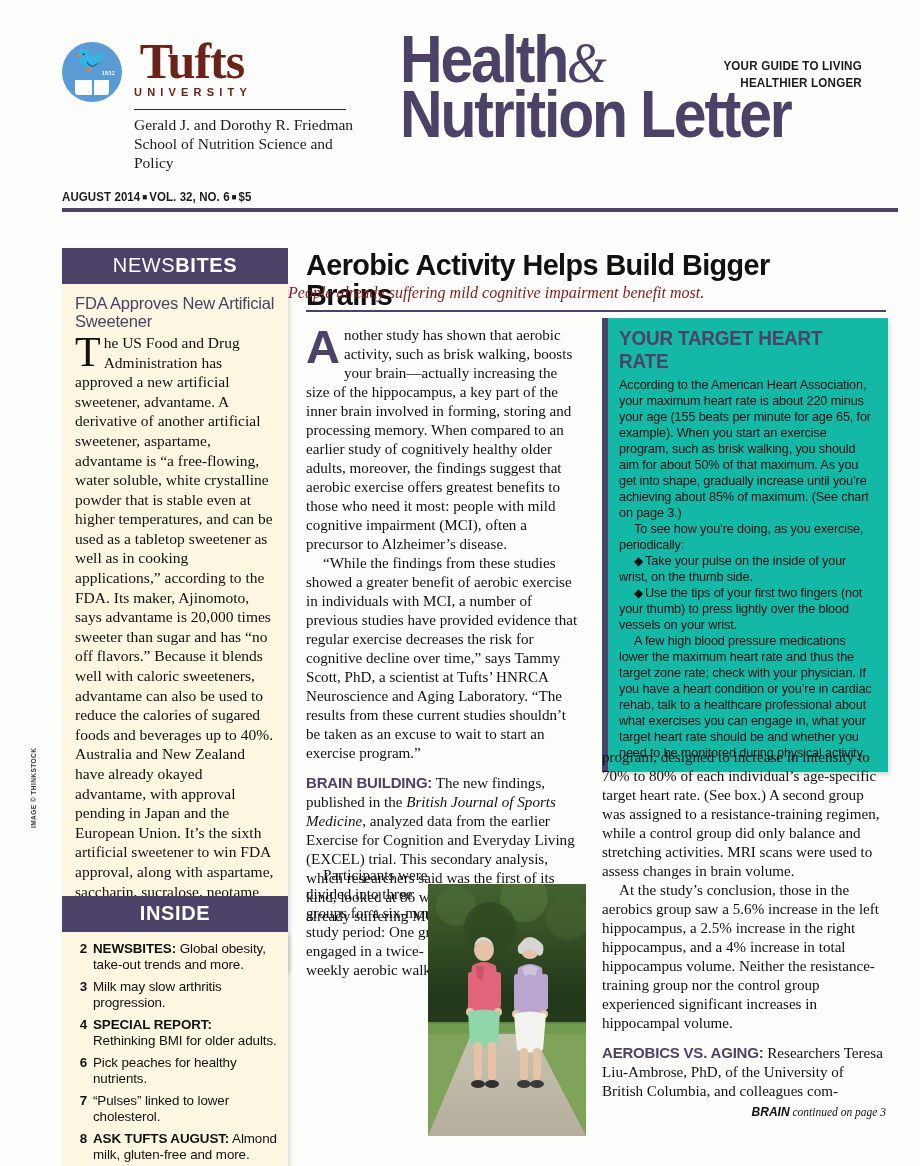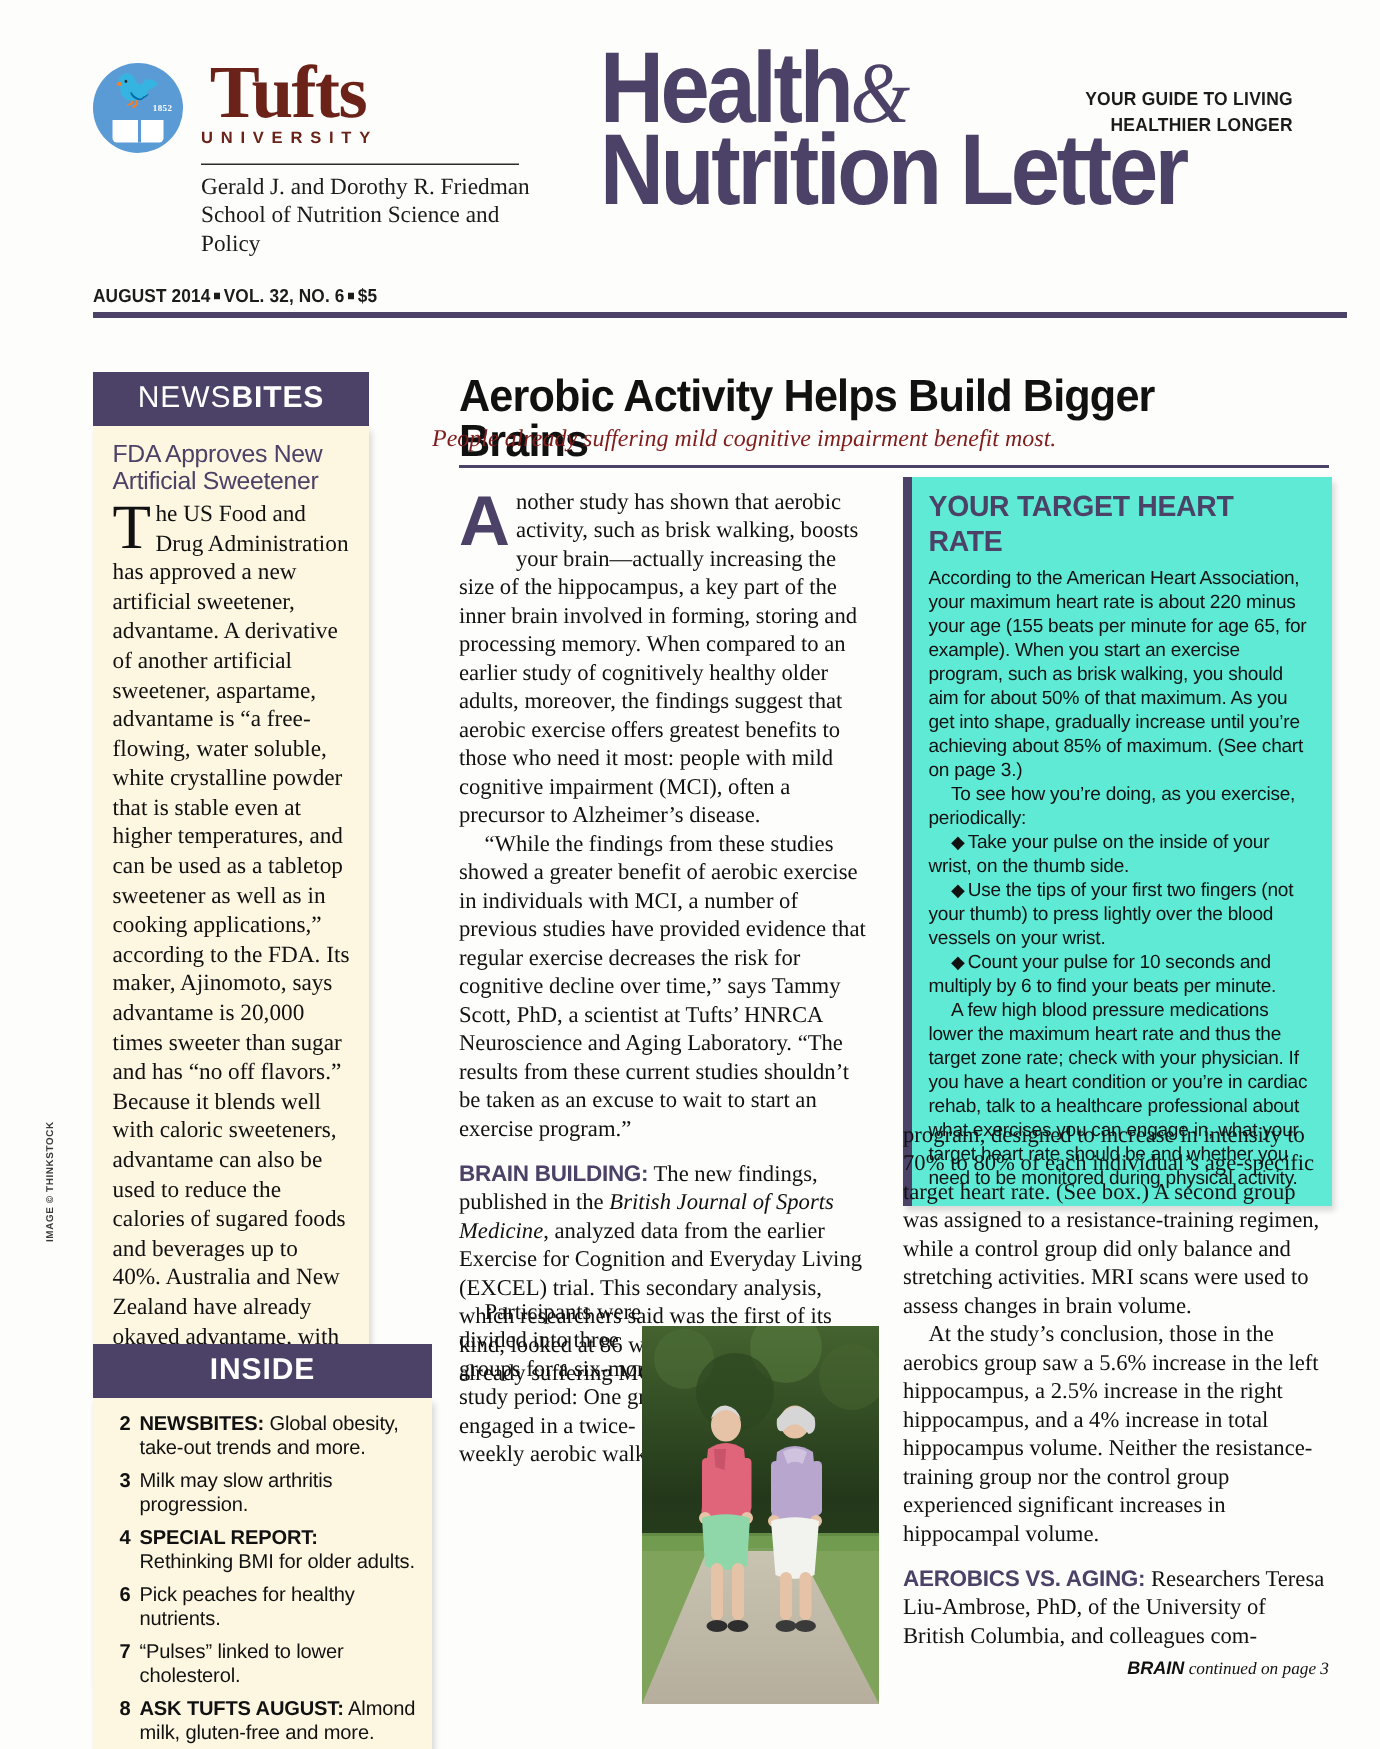--- a/index.html
+++ b/index.html
@@ -166,21 +166,21 @@
     position: absolute;
     left: 62px; top: 208px;
     width: 836px; height: 4px;
     background: #4c4166;
   }
 
   
   .sidebar {
     position: absolute;
     left: 62px; top: 248px;
-    width: 184px;
+    width: 226px;
   }
 
   .panel-header {
     background: #4c4166;
     color: #ffffff;
     text-align: center;
     font-family: "Liberation Sans", sans-serif;
     font-size: 20px;
     padding: 6px 0 7px;
     letter-spacing: 0.6px;
@@ -361,21 +361,21 @@
     position: absolute;
     left: 602px; top: 748px;
     width: 284px;
   }
 
   
   .hr-box {
     position: absolute;
     left: 602px; top: 318px;
     width: 286px;
-    background: #5eead4;
+    background: #14b8a6;
     border-left: 6px solid #4c4166;
     padding: 9px 16px 11px 11px;
     box-shadow: 2px 3px 4px rgba(0,0,0,0.14);
   }
   .hr-title {
     font-family: "Liberation Sans", sans-serif;
     font-weight: bold;
     font-size: 19.5px;
     color: #4c4166;
     letter-spacing: -0.2px;
@@ -565,21 +565,20 @@
     </svg>
   </div>
 
   <div class="hr-box">
     <div class="hr-title">YOUR TARGET HEART RATE</div>
     <div class="hr-text">
       <p class="noind">According to the American Heart Association, your maximum heart rate is about 220 minus your age (155 beats per minute for age 65, for example). When you start an exercise program, such as brisk walking, you should aim for about 50% of that maximum. As you get into shape, gradually increase until you’re achieving about 85% of maximum. (See chart on page 3.)</p>
       <p>To see how you’re doing, as you exercise, periodically:</p>
       <p><span class="bullet">◆</span><span>Take your pulse on the inside of your wrist, on the thumb side.</span></p>
       <p><span class="bullet">◆</span><span>Use the tips of your first two fingers (not your thumb) to press lightly over the blood vessels on your wrist.</span></p>
-      <p><span class="bullet">◆</span><span>Count your pulse for  10 seconds and multiply by 6 to find your beats per minute.</span></p>
       <p>A few high blood pressure medications lower the maximum heart rate and thus the target zone rate; check with your physician. If you have a heart condition or you’re in cardiac rehab, talk to a healthcare professional about what exercises you can engage in, what your target heart rate should be and whether you need to be monitored during physical activity.</p>
     </div>
   </div>
 
   <div class="col-b">
     <div class="body-text">
       <p class="first">program, designed to increase in intensity to 70% to 80% of each individual’s age-specific target heart rate. (See box.) A second group was assigned to a resistance-training regimen, while a control group did only balance and stretching activities. MRI scans were used to assess changes in brain volume.</p>
       <p>At the study’s conclusion, those in the aerobics group saw a 5.6% increase in the left hippocampus, a 2.5% increase in the right hippocampus, and a 4% increase in total hippocampus volume. Neither the resistance-training group nor the control group experienced significant increases in hippocampal volume.</p>
       <p class="first" style="margin-top:11px;"><span class="kicker">AEROBICS VS. AGING:</span><span> Researchers Teresa Liu-Ambrose, PhD, of the University of British Columbia, and colleagues com-</span></p>
     </div>

